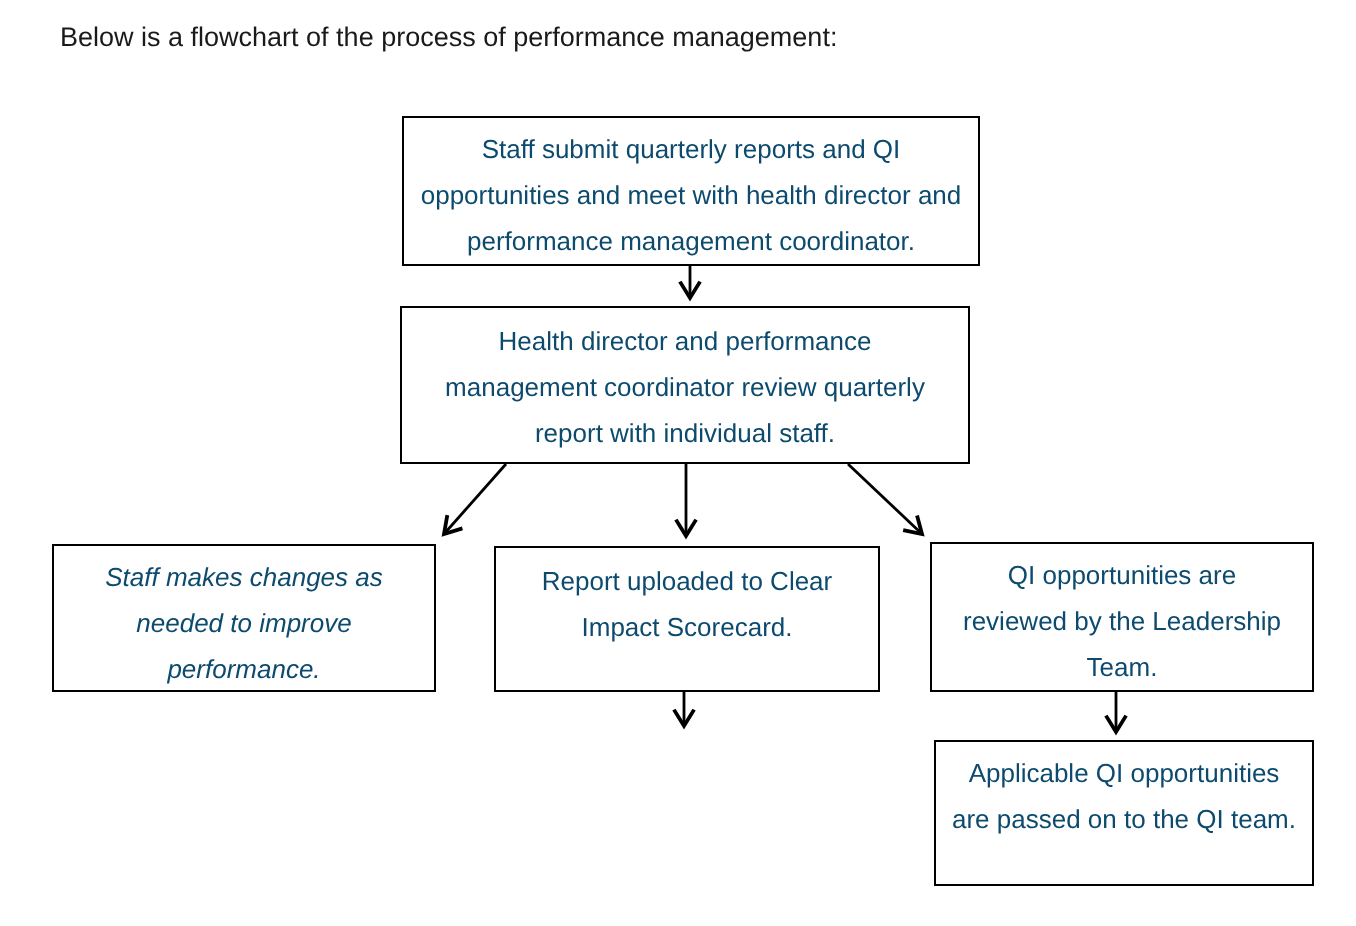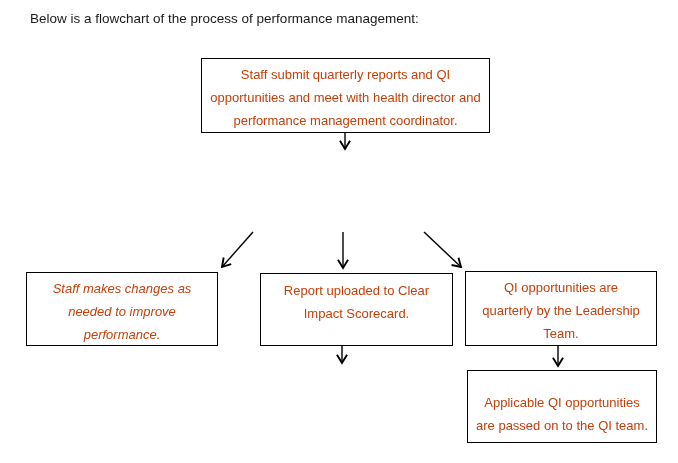--- a/index.html
+++ b/index.html
@@ -27,29 +27,29 @@
   }
   .node {
     position: absolute;
     box-sizing: border-box;
     border: 1.5px solid #000000;
     background: #ffffff;
     text-align: center;
     font-size: 13px;
     line-height: 23px;
     padding: 4px 10px;
-    color: #c2410c;
+    color: #0c4a6e;
   }
   .node-submit   { left: 201px; top: 58px;  width: 289px; height: 75px; padding: 4px 4px; }
   .node-review   { left: 200px; top: 153px; width: 285px; height: 79px; padding: 5px 16px; }
   .node-changes  { left: 26px;  top: 272px; width: 192px; height: 74px; padding: 4px 11px; font-style: italic; }
-  .node-upload   { left: 247px; top: 273px; width: 193px; height: 73px; padding: 5px 10px; margin-left: 13px; }
+  .node-upload   { left: 247px; top: 273px; width: 193px; height: 73px; padding: 5px 10px; }
   .node-compile  { left: 247px; top: 367px; width: 193px; height: 77px; padding: 6px 10px; }
   .node-qireview { left: 465px; top: 271px; width: 192px; height: 75px; padding: 4px 11px; }
-  .node-qipass   { left: 467px; top: 370px; width: 190px; height: 73px; padding: 20px 8px; }
+  .node-qipass   { left: 467px; top: 370px; width: 190px; height: 73px; padding: 4px 8px; }
   .edges-layer {
     position: absolute;
     left: 0;
     top: 0;
     pointer-events: none;
   }
   .edge {
     stroke: #000000;
     stroke-width: 1.4;
     fill: none;
@@ -71,23 +71,24 @@
     <line class="edge" x1="345" y1="133" x2="345" y2="149" marker-end="url(#arrowhead)"></line>
     <line class="edge" x1="253" y1="232" x2="222" y2="267" marker-end="url(#arrowhead)"></line>
     <line class="edge" x1="343" y1="232" x2="343" y2="268" marker-end="url(#arrowhead)"></line>
     <line class="edge" x1="424" y1="232" x2="461" y2="267" marker-end="url(#arrowhead)"></line>
     <line class="edge" x1="342" y1="346" x2="342" y2="363" marker-end="url(#arrowhead)"></line>
     <line class="edge" x1="558" y1="346" x2="558" y2="366" marker-end="url(#arrowhead)"></line>
   </svg>
 
   <div class="node node-submit">Staff submit quarterly reports and QI opportunities and meet with health director and performance management coordinator.</div>
 
+  <div class="node node-review">Health director and performance management coordinator review quarterly report with individual staff.</div>
 
   <div class="node node-changes">Staff makes changes as needed to improve performance.</div>
 
   <div class="node node-upload">Report uploaded to Clear Impact Scorecard.</div>
 
 
-  <div class="node node-qireview">QI opportunities are quarterly by the Leadership Team.</div>
+  <div class="node node-qireview">QI opportunities are reviewed by the Leadership Team.</div>
 
   <div class="node node-qipass">Applicable QI opportunities are passed on to the QI team.</div>
 
 </div>
 
 </body></html>

